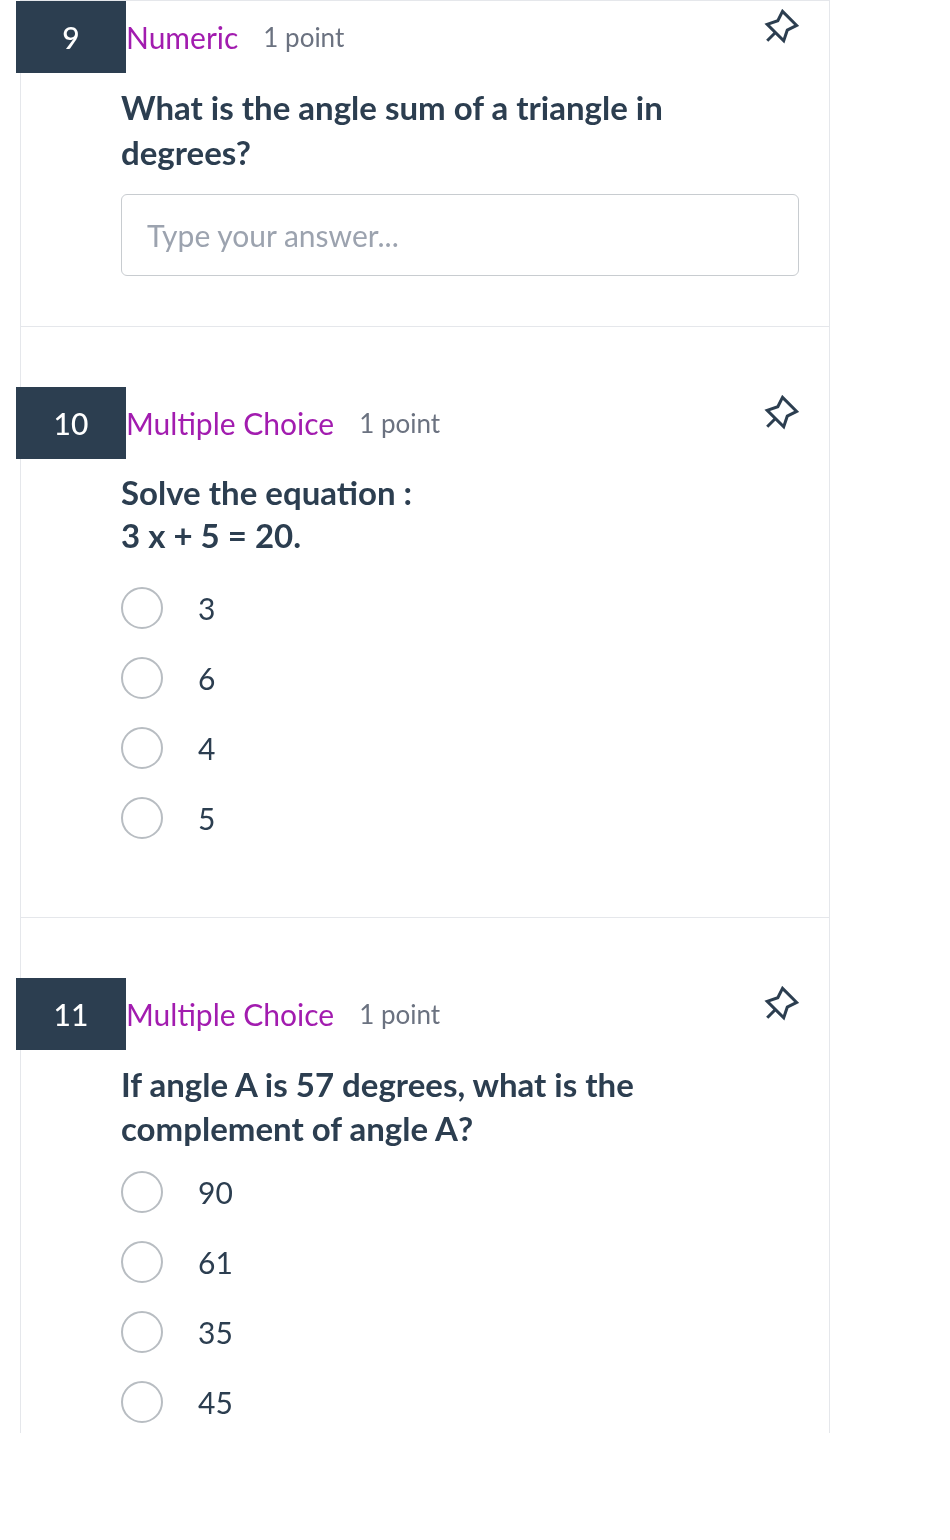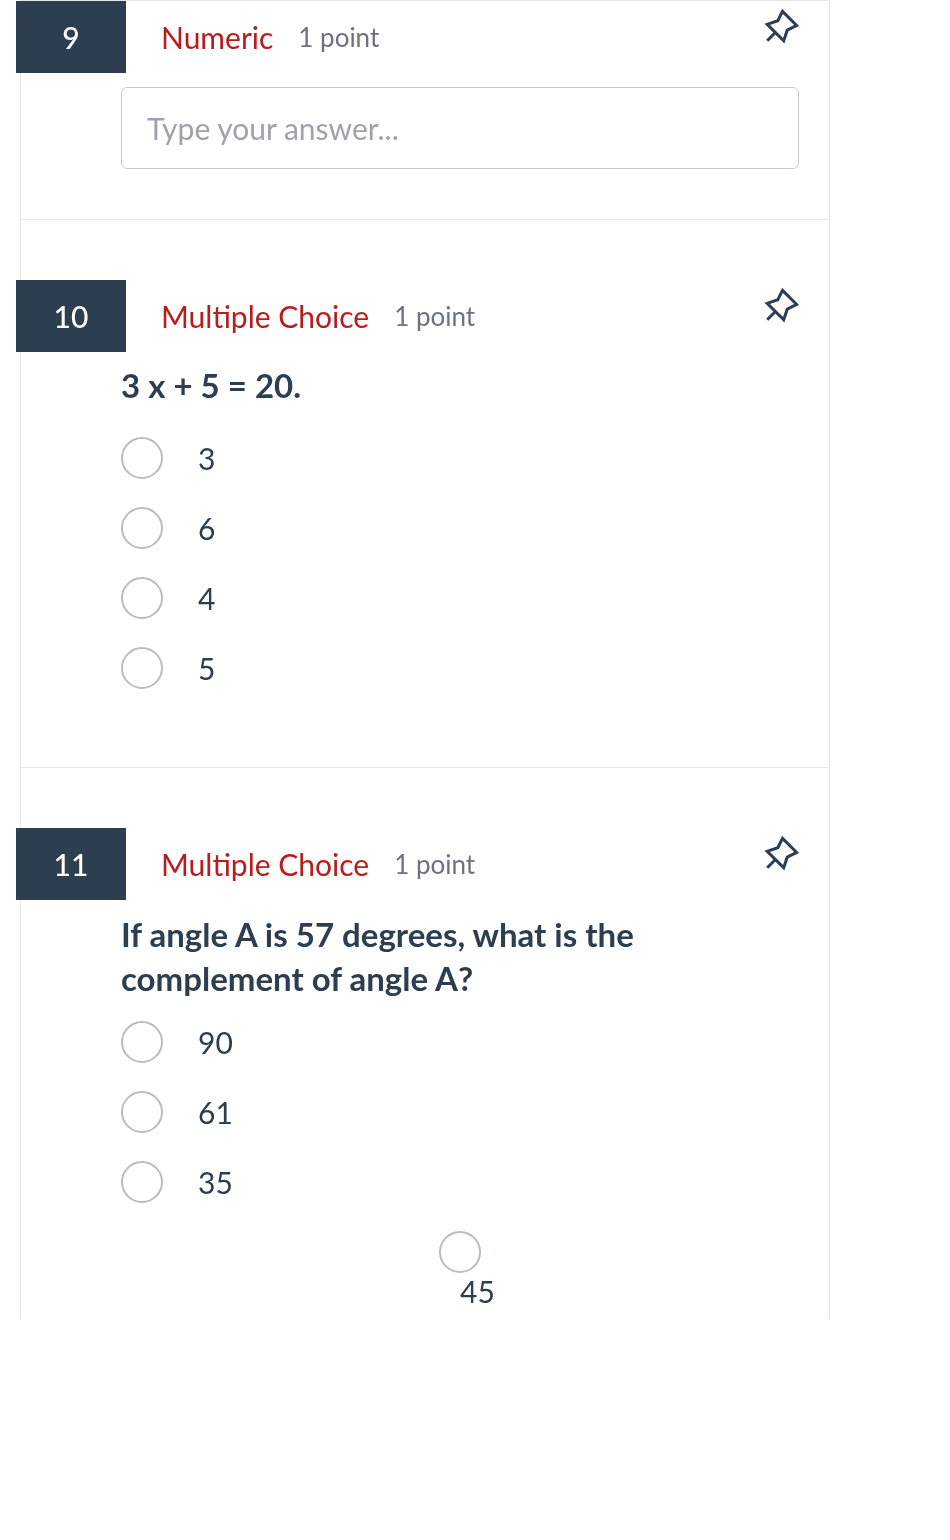--- a/index.html
+++ b/index.html
@@ -39,22 +39,21 @@
     font-weight: 500;
     width: 110px;
     height: 72px;
     display: flex;
     align-items: center;
     justify-content: center;
     margin-left: -5px;
   }
   .question-type {
     font-size: 30px;
-    color: #b91c1c;
-    margin-left: 35px;
+    color: #a21caf;
     font-weight: 400;
   }
   .question-points {
     font-size: 26px;
     color: #6b7280;
     margin-left: 25px;
     font-weight: 400;
   }
   .pin-icon {
     position: absolute;
@@ -142,38 +141,40 @@
       <div class="question-type">Numeric</div>
       <div class="question-points">1 point</div>
       <div class="pin-icon">
         <svg viewBox="0 0 24 24">
           <path d="M6 3 L18 3 L16 9 L19 15 L5 15 L8 9 Z" transform="rotate(45 12 12)"></path>
           <line x1="12" y1="15" x2="12" y2="22" transform="rotate(45 12 12)"></line>
         </svg>
       </div>
     </div>
     <div class="question-body">
+      <div class="question-text">What is the angle sum of a triangle in degrees?</div>
       <input type="text" class="answer-input" placeholder="Type your answer..." style="">
     </div>
   </div>
 
   <div class="question-block">
     <div class="question-header">
       <div class="question-number">10</div>
       <div class="question-type">Multiple Choice</div>
       <div class="question-points">1 point</div>
       <div class="pin-icon">
         <svg viewBox="0 0 24 24">
           <path d="M6 3 L18 3 L16 9 L19 15 L5 15 L8 9 Z" transform="rotate(45 12 12)"></path>
           <line x1="12" y1="15" x2="12" y2="22" transform="rotate(45 12 12)"></line>
         </svg>
       </div>
     </div>
     <div class="question-body">
       <div>
+        <div class="question-text-line2">Solve the equation :</div>
         <div class="question-text-line2">3 x + 5 = 20.</div>
       </div>
       <div class="options">
         <div class="option-row">
           <div class="radio-circle"></div>
           <div class="option-label">3</div>
         </div>
         <div class="option-row">
           <div class="radio-circle"></div>
           <div class="option-label">6</div>
@@ -210,21 +211,21 @@
           <div class="option-label">90</div>
         </div>
         <div class="option-row">
           <div class="radio-circle"></div>
           <div class="option-label">61</div>
         </div>
         <div class="option-row">
           <div class="radio-circle"></div>
           <div class="option-label">35</div>
         </div>
-        <div class="option-row" style="margin-bottom:0;flex-direction:column;">
+        <div class="option-row" style="margin-bottom:0;">
           <div class="radio-circle"></div>
           <div class="option-label">45</div>
         </div>
       </div>
     </div>
   </div>
 
 </div>
 
 </body></html>

